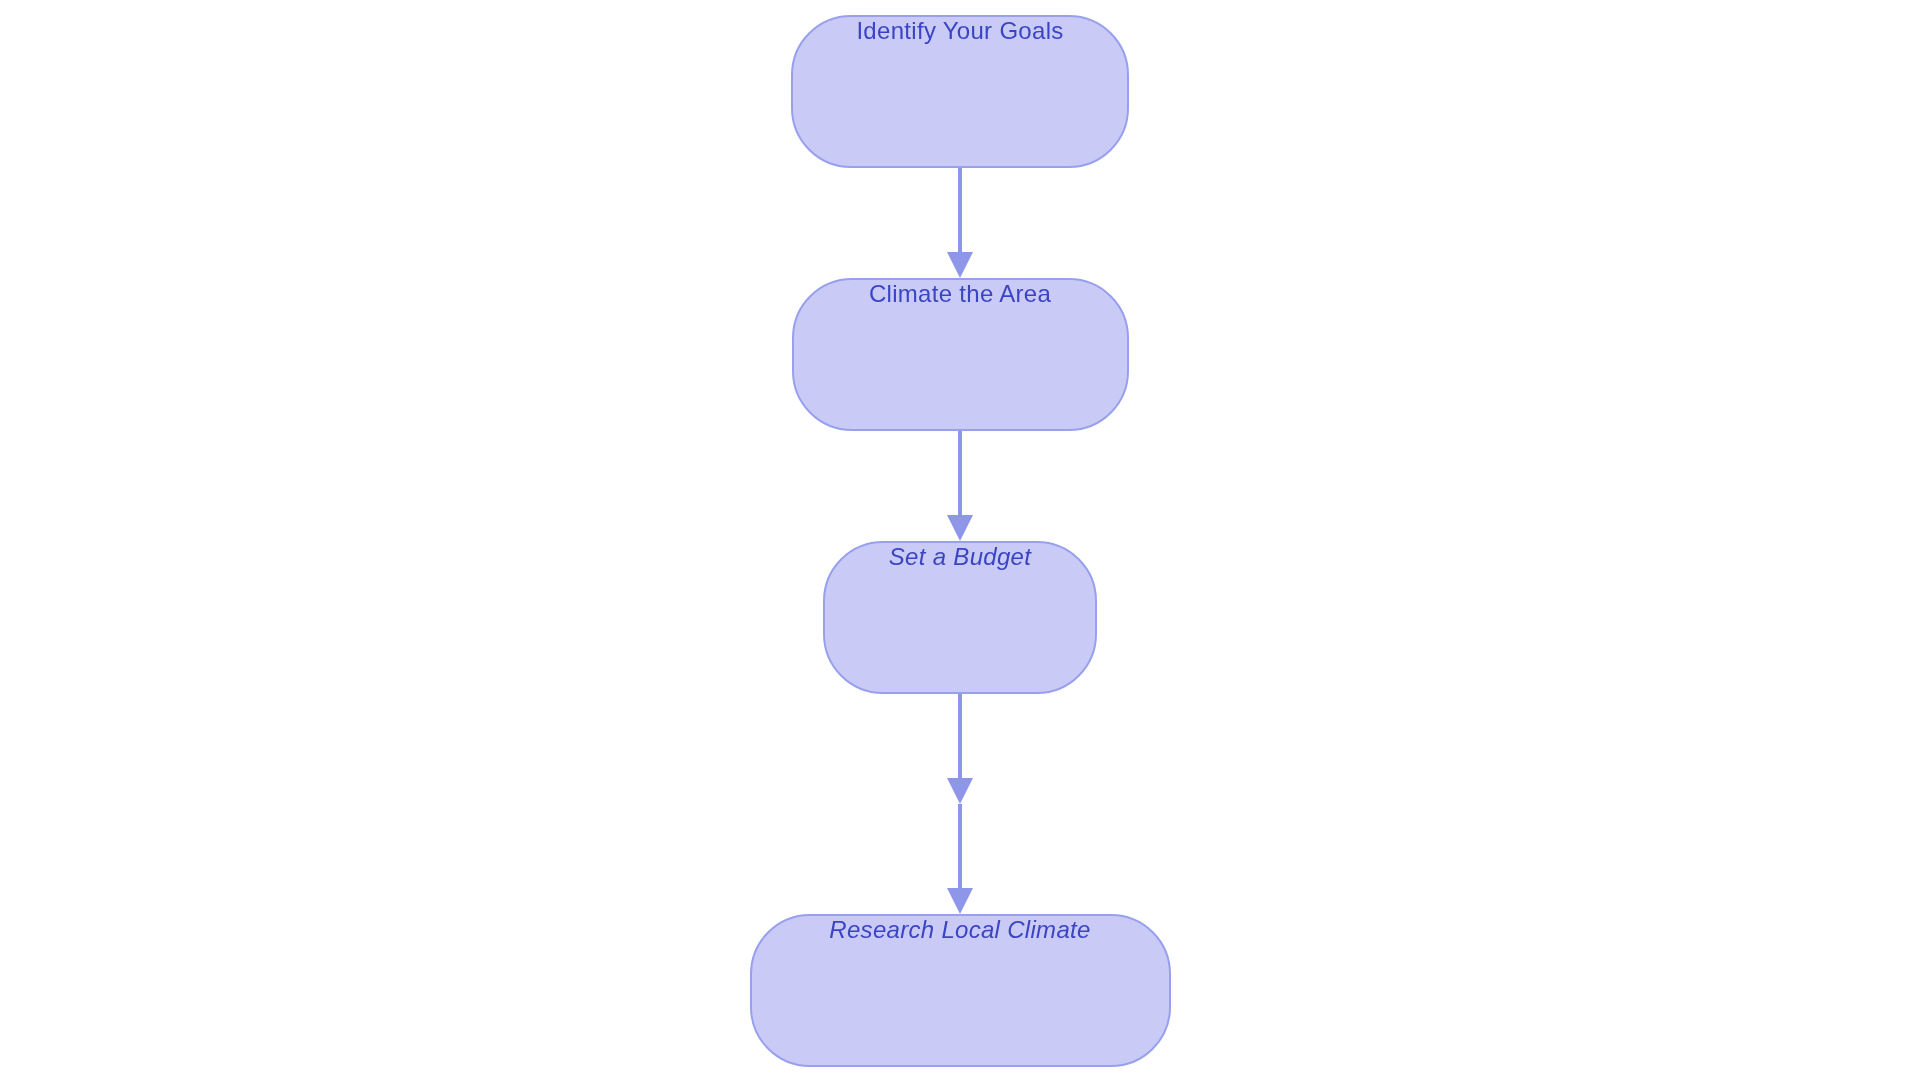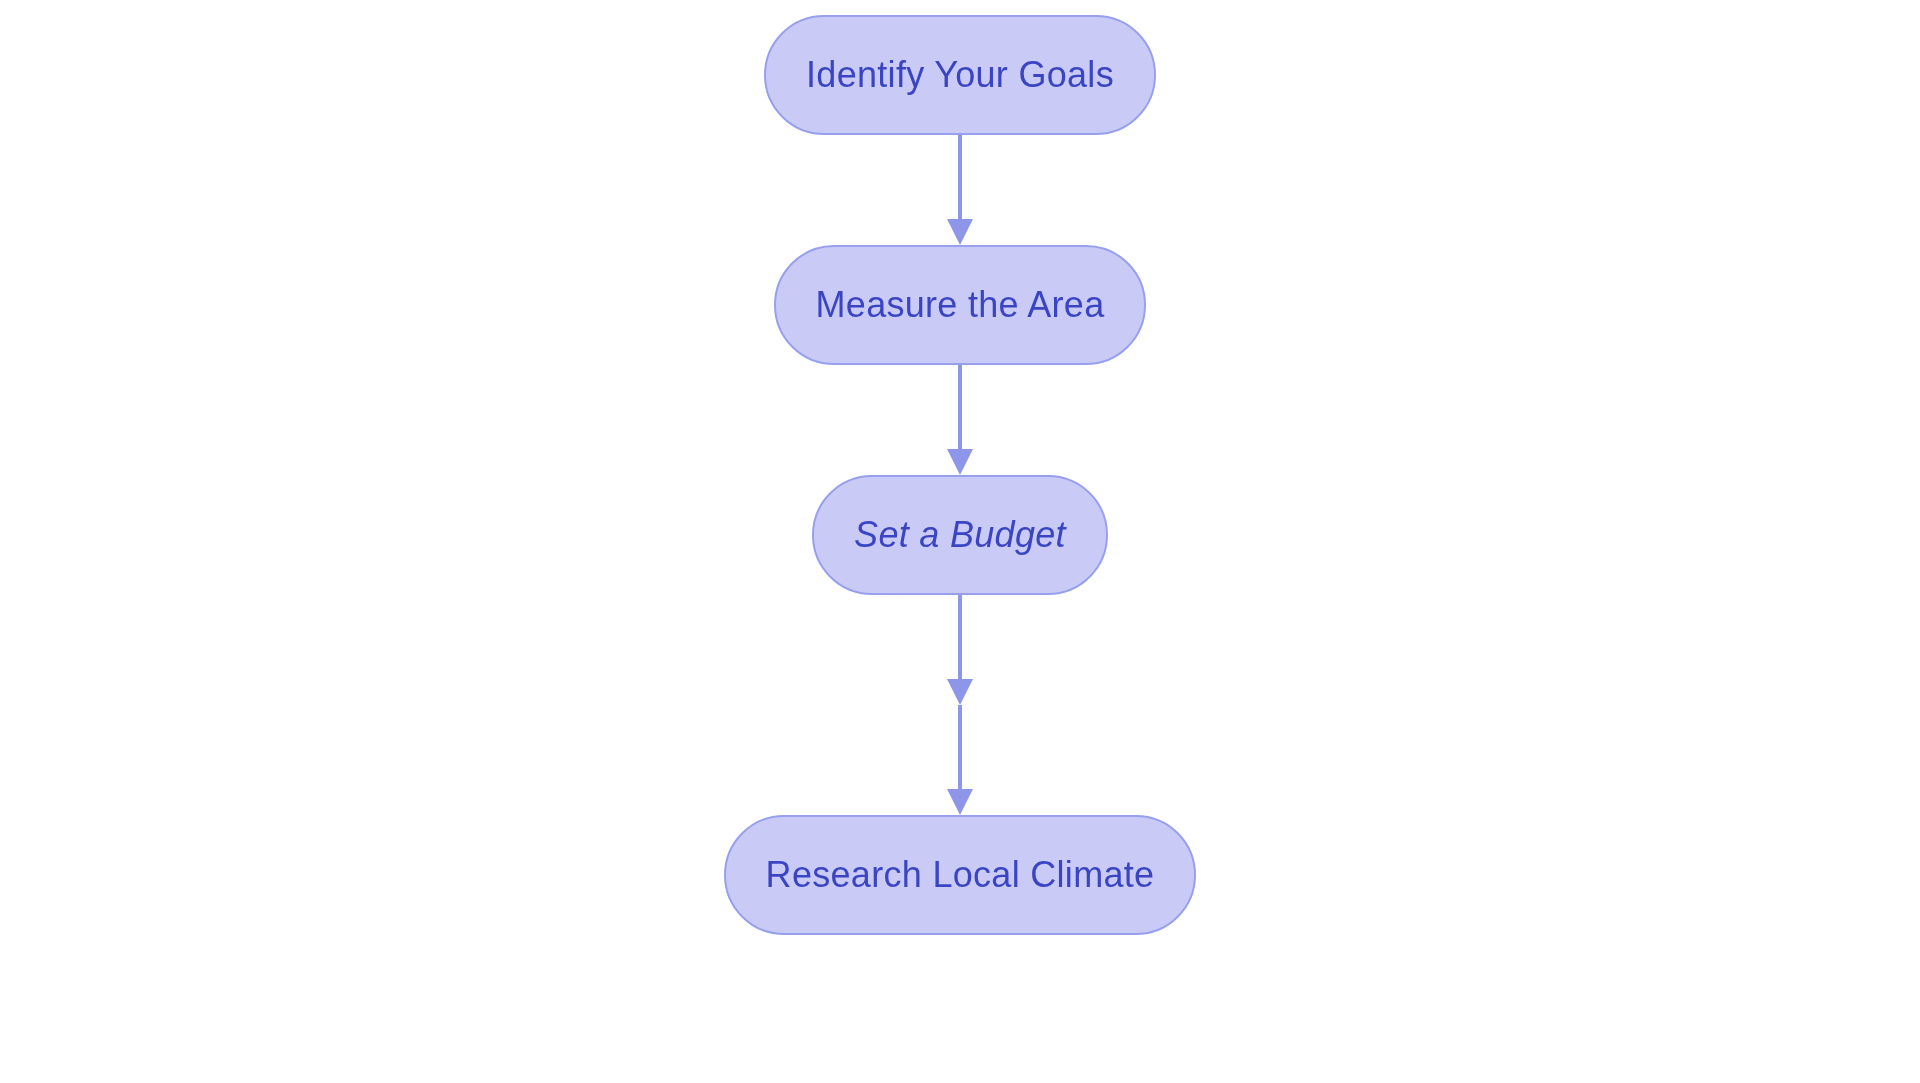--- a/index.html
+++ b/index.html
@@ -21,39 +21,39 @@
     background: var(--background);
     overflow: hidden;
   }
   .flow {
     display: flex;
     flex-direction: column;
     align-items: center;
     padding-top: 15px;
   }
   .flow-node {
-    height: 120px;
+    height: 153px;
     border-radius: 60px;
     background: var(--node-fill);
     border: 2px solid var(--node-border);
     color: var(--node-text);
     display: flex;
-    align-items: center;
+    align-items: flex-start;
     justify-content: center;
     padding: 0 40px;
-    font-size: 36px;
+    font-size: 24px;
     font-weight: 400;
     letter-spacing: 0.3px;
     white-space: nowrap;
   }
   .flow-node.n1 { min-width: 338px; }
   .flow-node.n2 { min-width: 337px; }
   .flow-node.n3 { min-width: 274px; font-style: italic; }
   .flow-node.n4 { min-width: 508px; }
-  .flow-node.n5 { min-width: 421px; }
+  .flow-node.n5 { min-width: 421px; font-style: italic; }
   .flow-arrow {
     display: block;
     width: 28px;
     height: 110px;
     flex: 0 0 auto;
   }
 </style>
 </head>
 <body>
 
@@ -63,21 +63,21 @@
     <div class="flow-node n1">
       <span>Identify Your Goals</span>
     </div>
 
     <svg class="flow-arrow" viewBox="0 0 28 110" width="28" height="110" aria-hidden="true">
       <line x1="14" y1="0" x2="14" y2="86" stroke-width="4" stroke="#8d96e8"></line>
       <polygon points="1,84 27,84 14,110" fill="#8d96e8"></polygon>
     </svg>
 
     <div class="flow-node n2">
-      <span>Measure the Area</span>
+      <span>Climate the Area</span>
     </div>
 
     <svg class="flow-arrow" viewBox="0 0 28 110" width="28" height="110" aria-hidden="true">
       <line x1="14" y1="0" x2="14" y2="86" stroke-width="4" stroke="#8d96e8"></line>
       <polygon points="1,84 27,84 14,110" fill="#8d96e8"></polygon>
     </svg>
 
     <div class="flow-node n3">
       <span>Set a Budget</span>
     </div>

